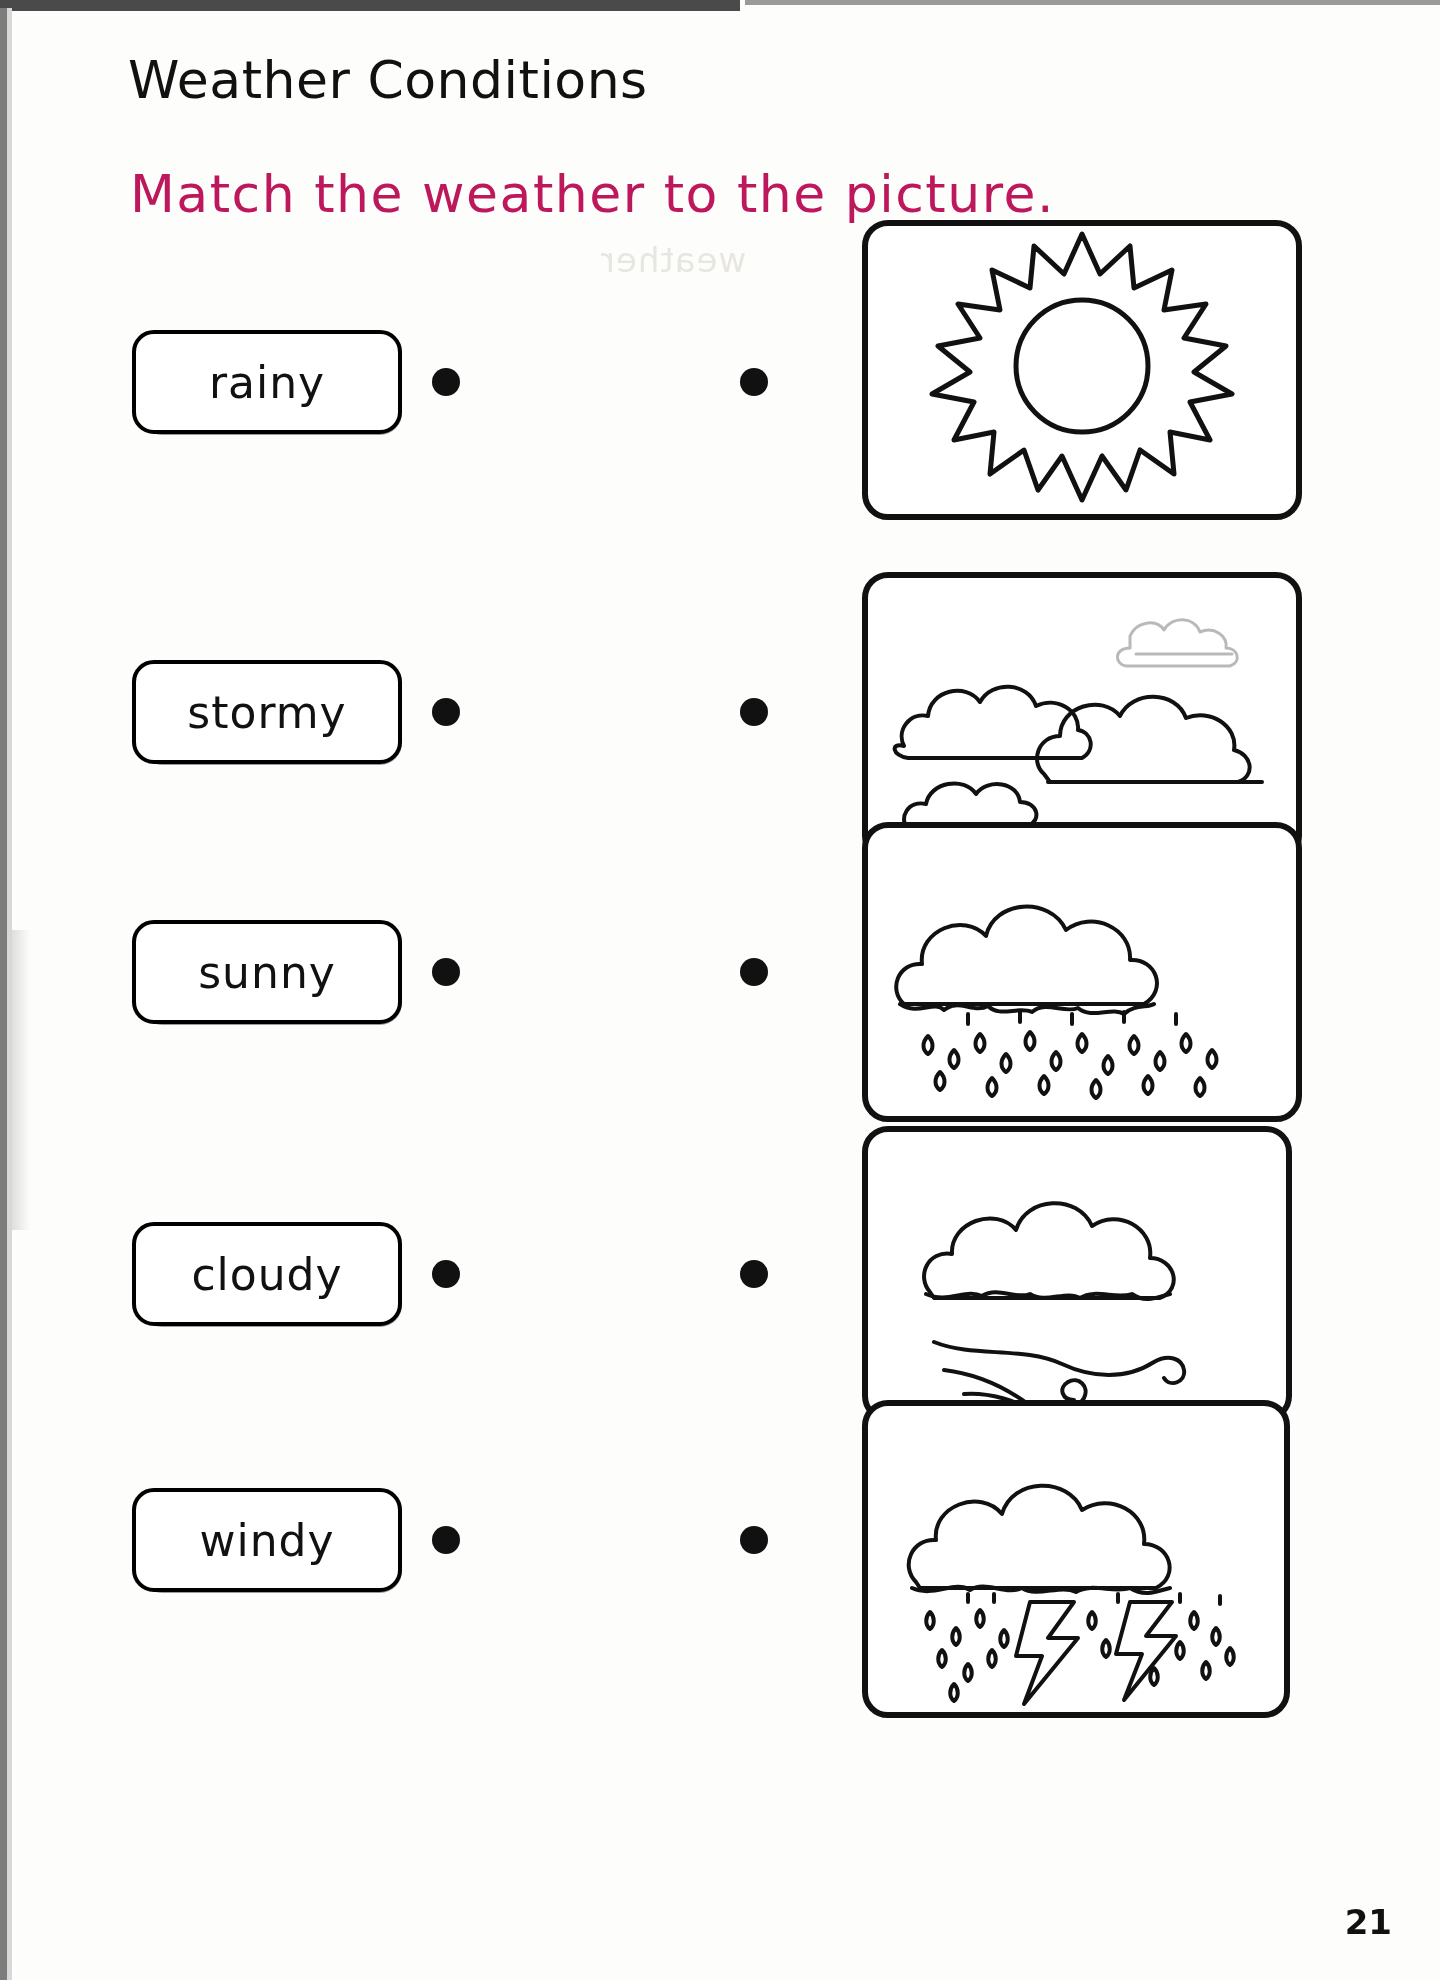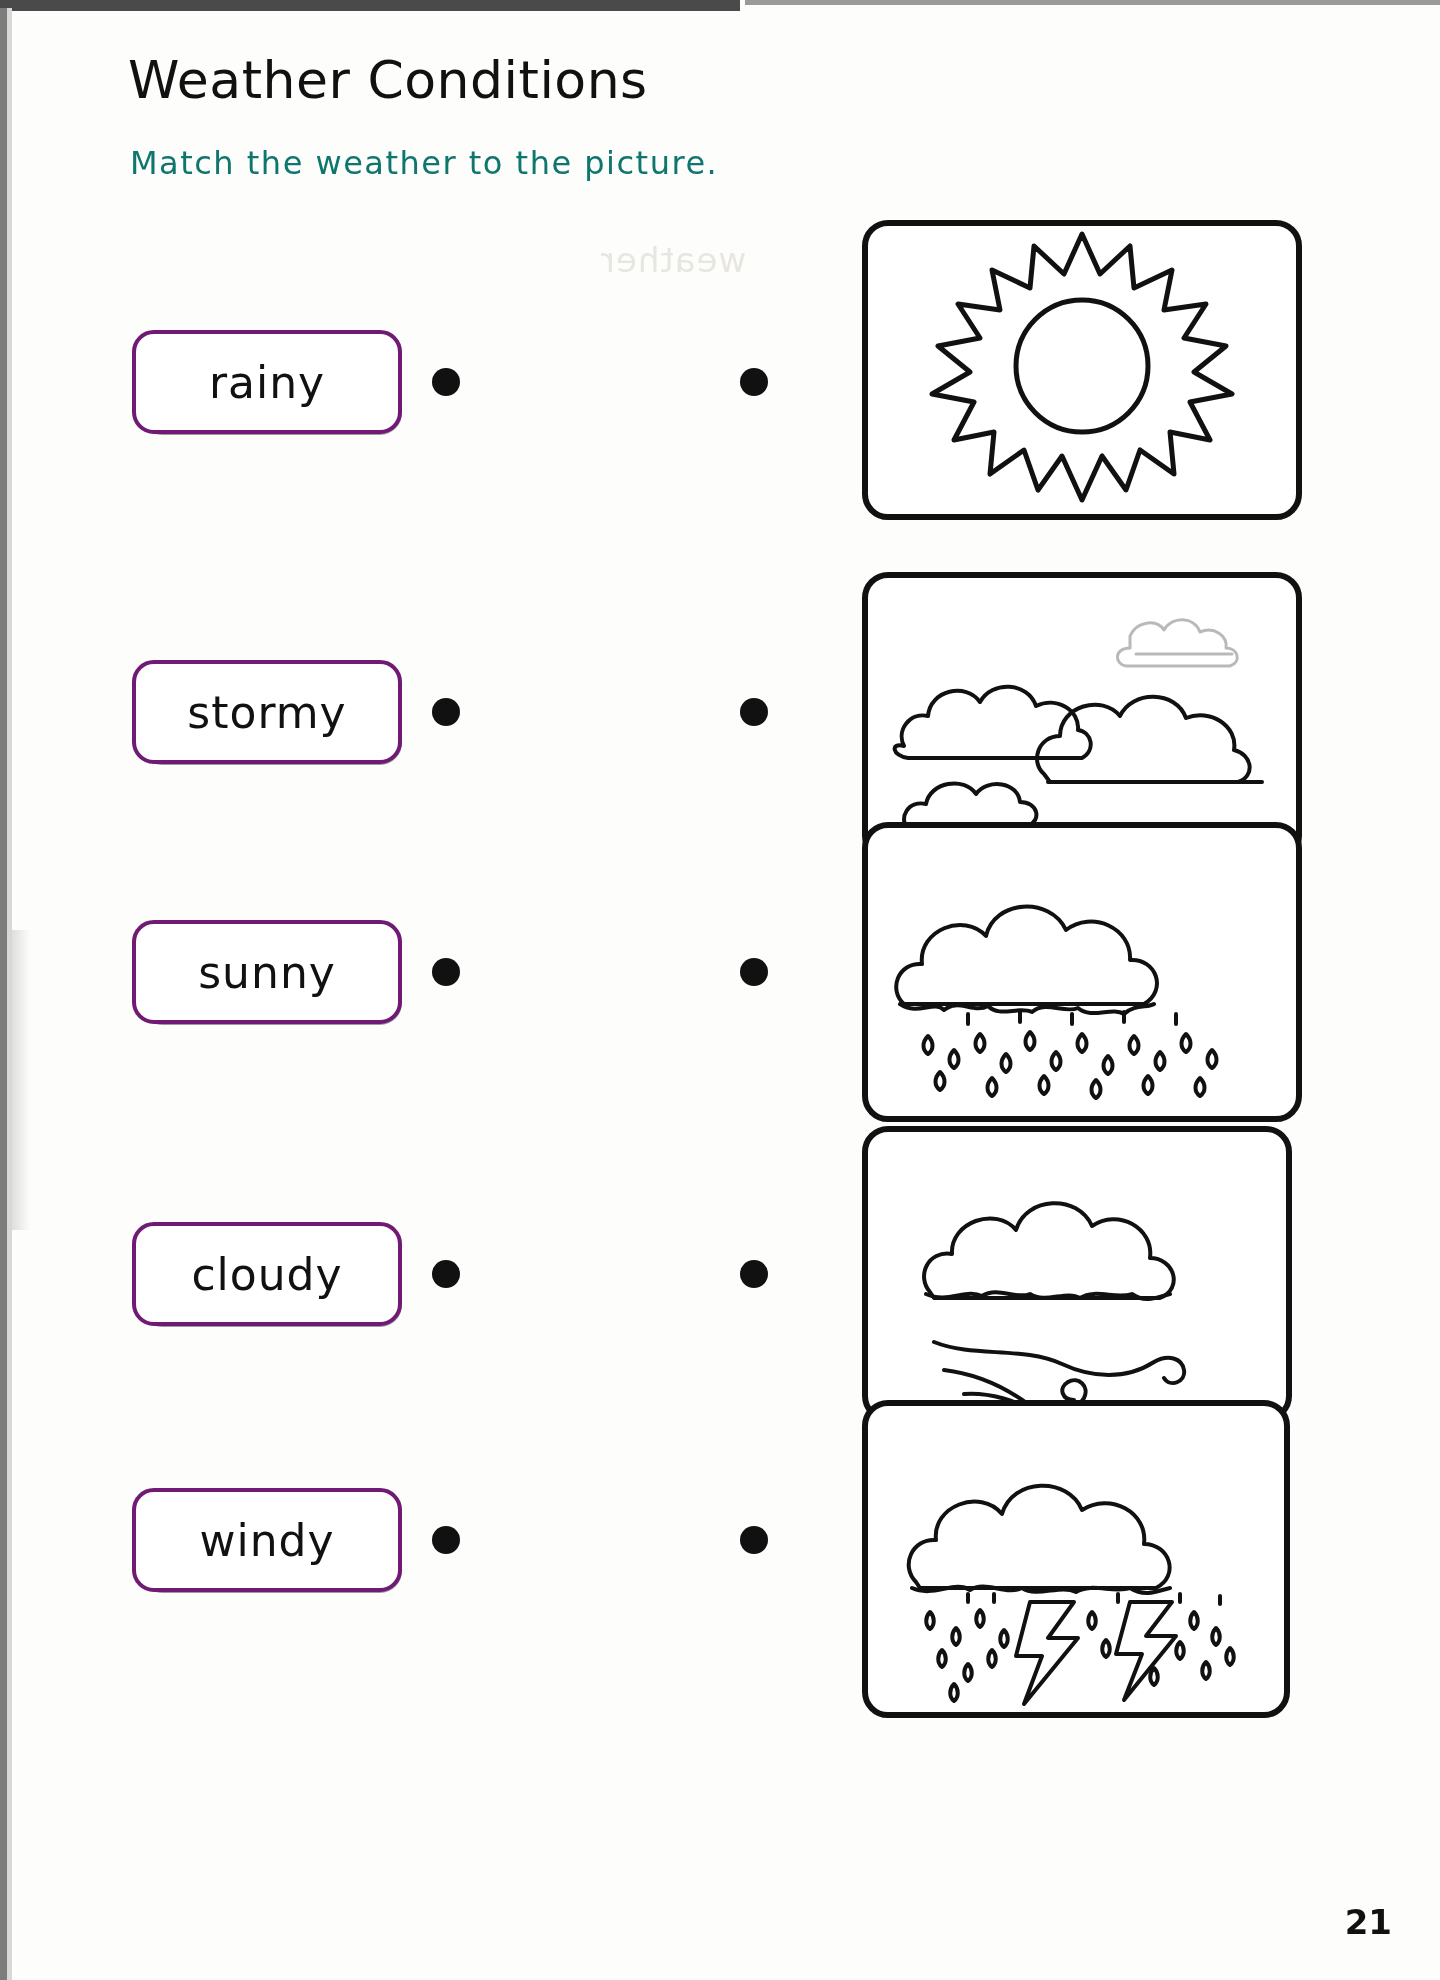--- a/index.html
+++ b/index.html
@@ -72,23 +72,23 @@
     top: 50px;
     font-size: 52px;
     letter-spacing: 0.5px;
     color: #111;
     font-weight: 500;
     text-align: center;
   }
   .subtitle {
     position: absolute;
     left: 130px;
-    top: 144px;
-    font-size: 32px;
-    color: #0f766e;
+    top: 164px;
+    font-size: 52px;
+    color: #be185d;
     letter-spacing: 1.5px;
     font-weight: 400;
   }
 
   .page-number {
     position: absolute;
     right: 48px;
     bottom: 38px;
     font-size: 34px;
     font-weight: 600;
@@ -116,21 +116,21 @@
     left: 8px; top: 9px;
     width: 262px; height: 96px;
     border-radius: 22px;
     background: #9b9b9b;
   }
   .pill {
     position: absolute;
     left: 0; top: 0;
     width: 262px;
     height: 96px;
-    border: 4px solid #701a75;
+    border: 4px solid #000000;
     border-radius: 22px;
     background: #ffffff;
     display: flex;
     align-items: center;
     justify-content: center;
   }
   .pill-label {
     font-size: 44px;
     color: #111;
     letter-spacing: 1px;

